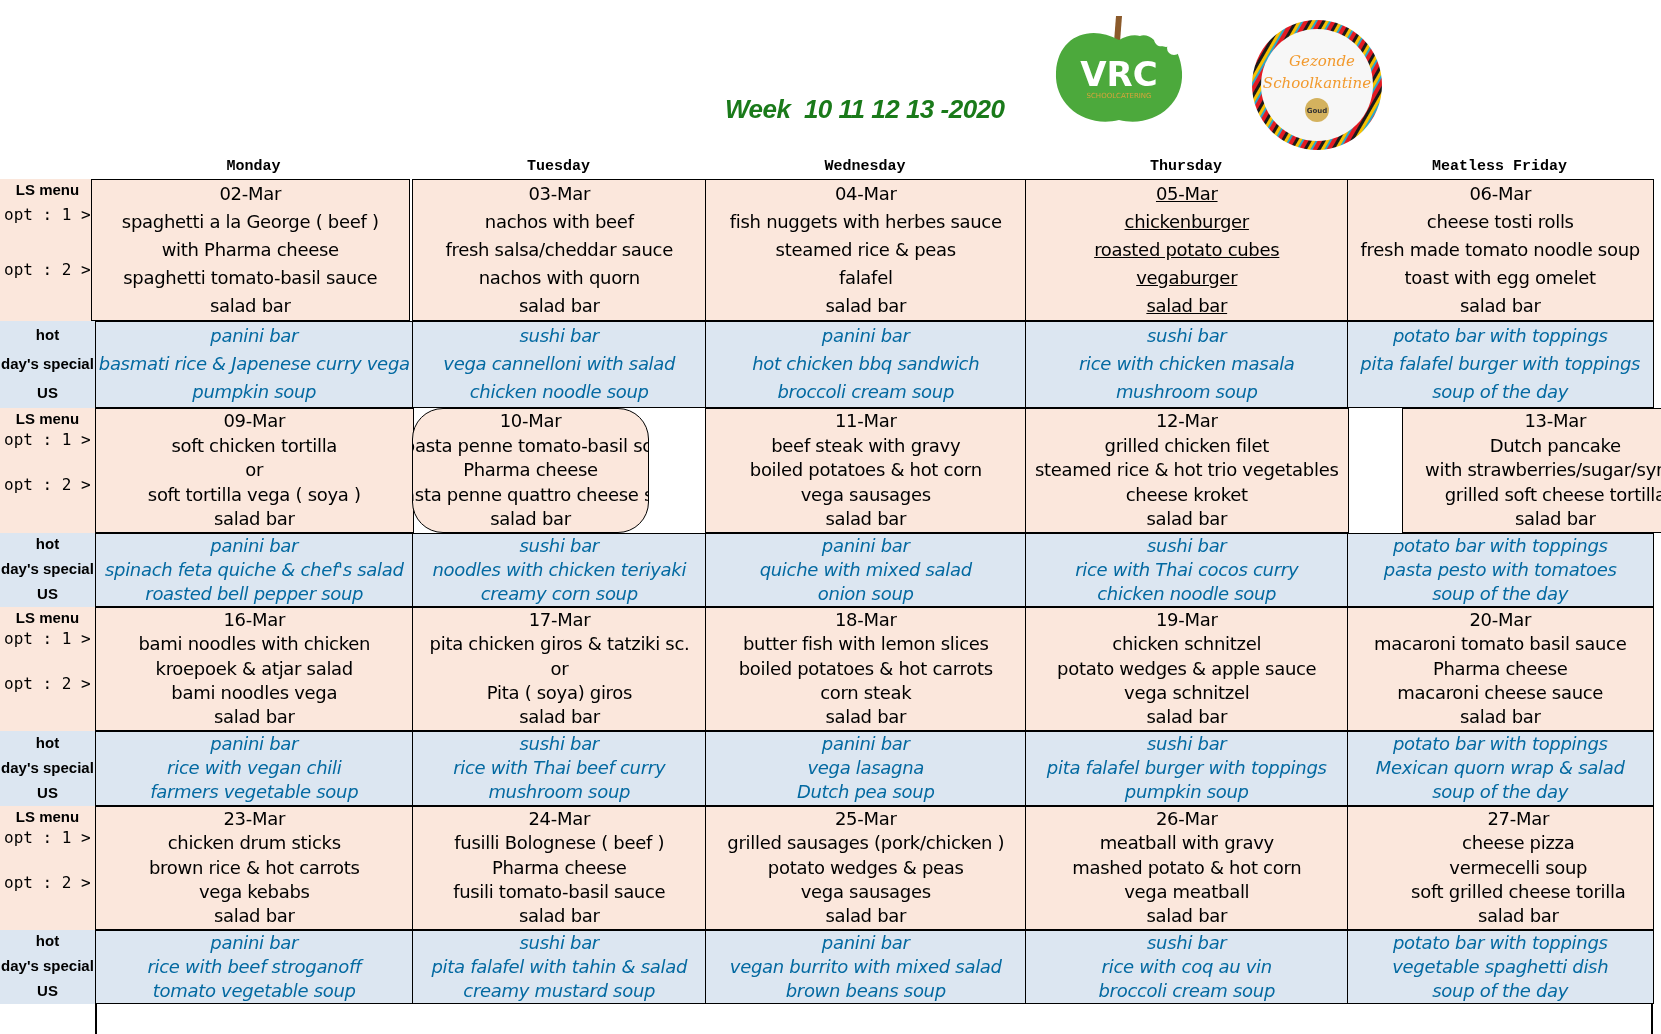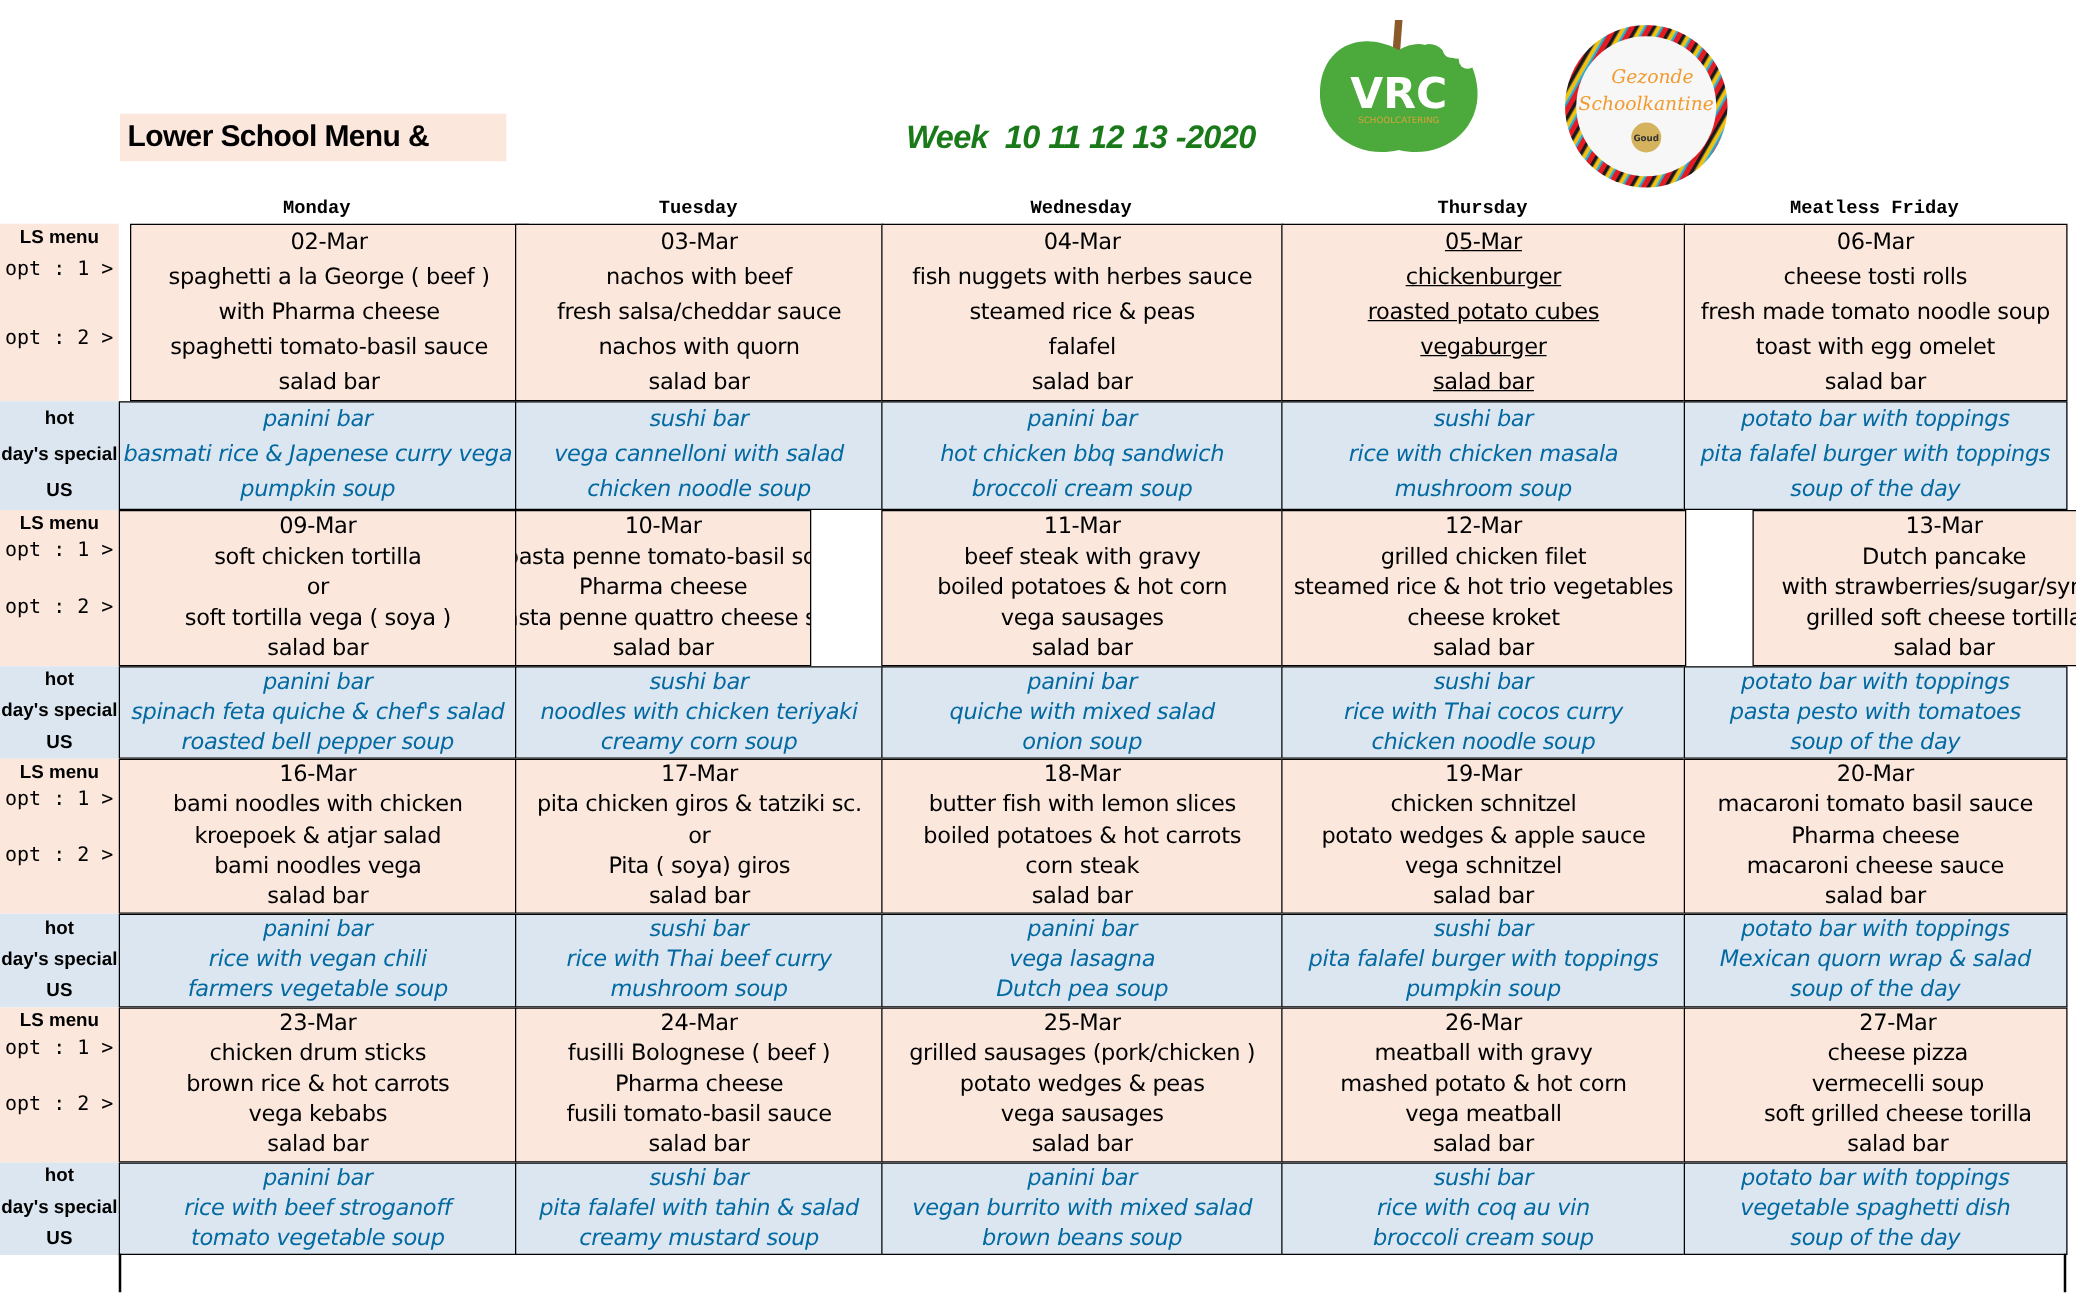--- a/index.html
+++ b/index.html
@@ -36,23 +36,20 @@
   .cell .line { font-family: "DejaVu Sans", sans-serif; font-size: 18px; white-space: nowrap; line-height: 1.15; color: #000; letter-spacing: -0.3px; }
   .cell.us .line { color: #0369a1; font-style: italic; }
 
   .left-rule { position: absolute; left: 95px; top: 1003px; width: 1.5px; height: 31px; background: #000; }
   .right-rule { position: absolute; left: 1651px; top: 1003px; width: 1.5px; height: 31px; background: #000; }
 </style>
 </head>
 <body>
 
 <div class="title-bar">
-  <div class="ls">
-    <span class="title-ls">Lower School Menu &amp;</span>
-  </div>
 </div>
 <div class="week-label">Week  10 11 12 13 -2020</div>
 
 <svg class="logo-vrc" viewBox="0 0 138 115">
   <path d="M66 2 L72 2 L70 28 L64 28 Z" fill="#8b5a2b"></path>
   <path d="M69 26 C40 10 8 22 6 58 C4 92 36 114 69 106 C102 114 134 92 132 58 C131 44 126 34 120 28 C114 34 106 34 104 26 C100 22 94 20 90 22 C84 20 76 22 69 26 Z" fill="#4ca93c"></path>
   <circle cx="116" cy="24" r="9" fill="#ffffff"></circle>
   <circle cx="124" cy="34" r="7" fill="#ffffff"></circle>
   <text x="69" y="72" text-anchor="middle" font-family="DejaVu Sans, sans-serif" font-weight="bold" font-size="34" fill="#ffffff">VRC</text>
   <text x="69" y="84" text-anchor="middle" font-family="DejaVu Sans, sans-serif" font-size="7" fill="#d8a43a">SCHOOLCATERING</text>
@@ -84,21 +81,21 @@
     <div class="day-header" style="left:1347px;width:305px">Meatless Friday</div>
   </div>
 
   <div class="grid" id="grid">
       <div class="row-block ls" style="top: 0px; height: 142px;">
         <div class="label-col ls">
           <div class="label-line" style="top: 2px;">LS menu</div>
           <div class="opt-line" style="top: 26px;">opt : 1 &gt;</div>
           <div class="opt-line" style="top: 81px;">opt : 2 &gt;</div>
         </div>
-        <div class="cell ls" style="left: 104px; width: 318.5px;">
+        <div class="cell ls" style="left: 91px; width: 318.5px;">
           <div class="line">02-Mar</div>
           <div class="line">spaghetti a la George ( beef )</div>
           <div class="line">with Pharma cheese</div>
           <div class="line">spaghetti tomato-basil sauce</div>
           <div class="line">salad bar</div>
         </div>
         <div class="cell ls" style="left: 412px; width: 294.5px;">
           <div class="line">03-Mar</div>
           <div class="line">nachos with beef</div>
           <div class="line">fresh salsa/cheddar sauce</div>
@@ -165,21 +162,21 @@
           <div class="opt-line" style="top: 22px;">opt : 1 &gt;</div>
           <div class="opt-line" style="top: 67px;">opt : 2 &gt;</div>
         </div>
         <div class="cell ls" style="left: 95px; width: 318.5px;">
           <div class="line">09-Mar</div>
           <div class="line">soft chicken tortilla</div>
           <div class="line">or</div>
           <div class="line">soft tortilla vega ( soya )</div>
           <div class="line">salad bar</div>
         </div>
-        <div class="cell ls" style="left: 412px; width: 237px;">
+        <div class="cell ls" style="left: 412px; width: 237px; border-radius: 31px;">
           <div class="line">10-Mar</div>
           <div class="line">pasta penne tomato-basil sc.</div>
           <div class="line">Pharma cheese</div>
           <div class="line">pasta penne  quattro cheese sc.</div>
           <div class="line">salad bar</div>
         </div>
         <div class="cell ls" style="left: 705px; width: 321.5px;">
           <div class="line">11-Mar</div>
           <div class="line">beef steak with gravy</div>
           <div class="line">boiled potatoes &amp; hot corn</div>

